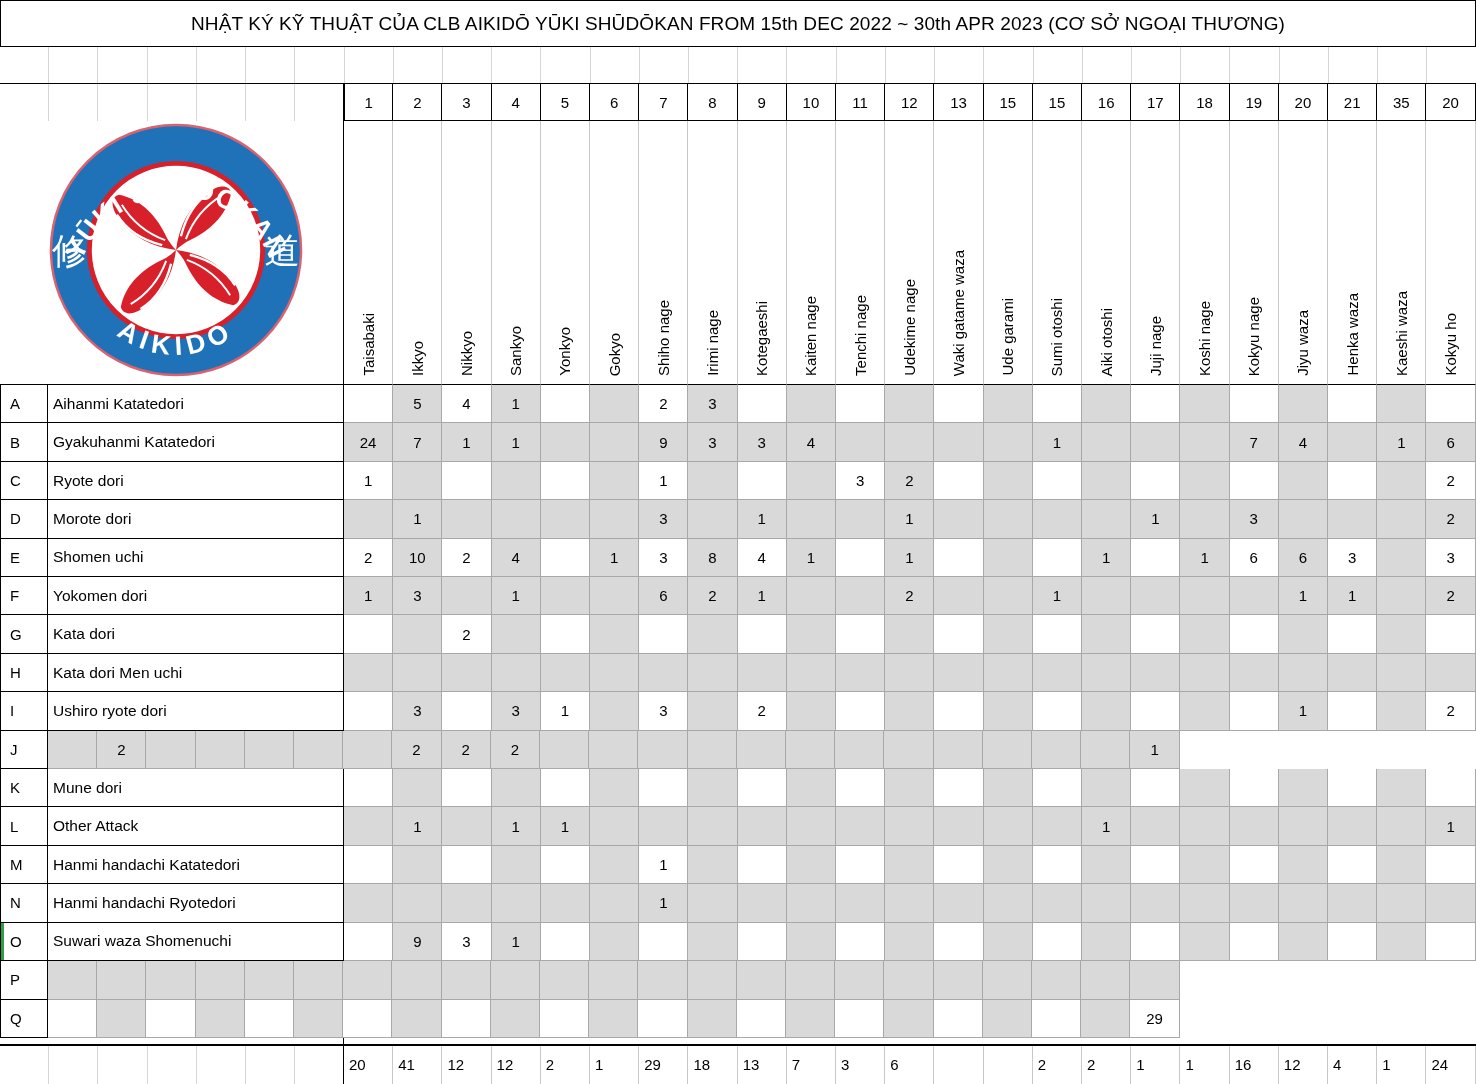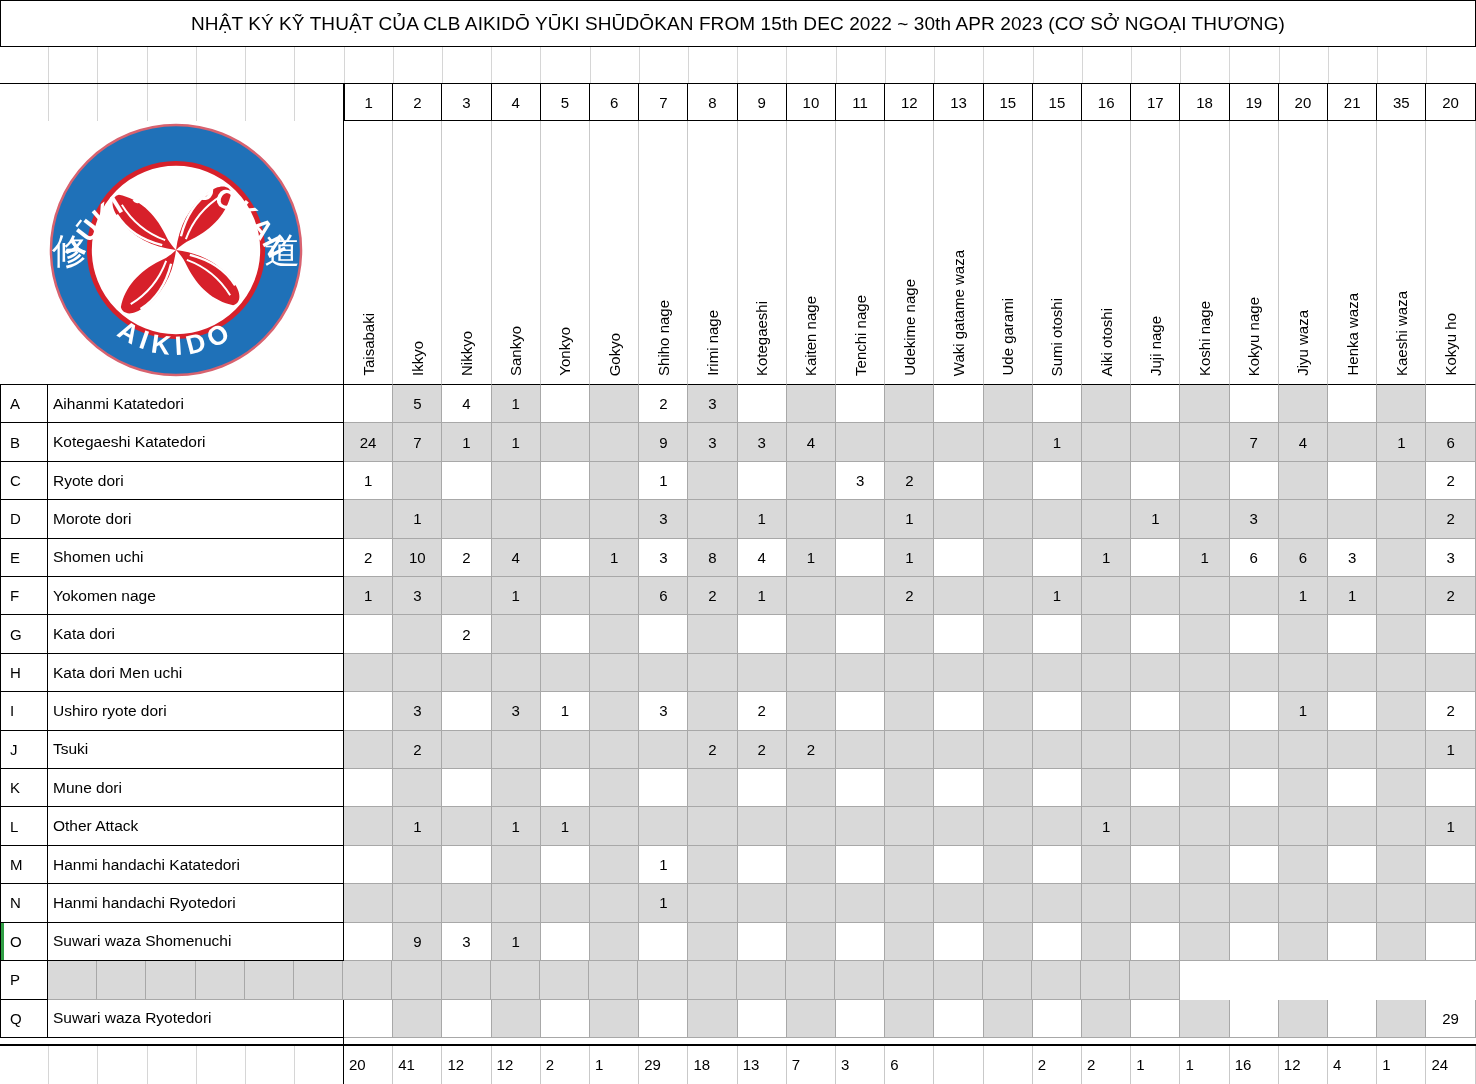--- a/index.html
+++ b/index.html
@@ -270,21 +270,21 @@
         <div class="vcell" style="background: rgb(255, 255, 255);"></div>
         <div class="vcell" style="background: rgb(217, 217, 217);"></div>
         <div class="vcell" style="background: rgb(255, 255, 255);"></div>
         <div class="vcell" style="background: rgb(217, 217, 217);"></div>
         <div class="vcell" style="background: rgb(255, 255, 255);"></div>
         <div class="vcell" style="background: rgb(217, 217, 217);"></div>
         <div class="vcell" style="background: rgb(255, 255, 255);"></div>
       </div>
       <div class="drow">
         <div class="letter-cell">B</div>
-        <div class="name-cell">Kotegaeshi Katatedori</div>
+        <div class="name-cell">Gyakuhanmi Katatedori</div>
         <div class="vcell" style="background: rgb(217, 217, 217);">24</div>
         <div class="vcell" style="background: rgb(217, 217, 217);">7</div>
         <div class="vcell" style="background: rgb(217, 217, 217);">1</div>
         <div class="vcell" style="background: rgb(217, 217, 217);">1</div>
         <div class="vcell" style="background: rgb(217, 217, 217);"></div>
         <div class="vcell" style="background: rgb(217, 217, 217);"></div>
         <div class="vcell" style="background: rgb(217, 217, 217);">9</div>
         <div class="vcell" style="background: rgb(217, 217, 217);">3</div>
         <div class="vcell" style="background: rgb(217, 217, 217);">3</div>
         <div class="vcell" style="background: rgb(217, 217, 217);">4</div>
@@ -378,21 +378,21 @@
         <div class="vcell" style="background: rgb(255, 255, 255);"></div>
         <div class="vcell" style="background: rgb(217, 217, 217);">1</div>
         <div class="vcell" style="background: rgb(255, 255, 255);">6</div>
         <div class="vcell" style="background: rgb(217, 217, 217);">6</div>
         <div class="vcell" style="background: rgb(255, 255, 255);">3</div>
         <div class="vcell" style="background: rgb(217, 217, 217);"></div>
         <div class="vcell" style="background: rgb(255, 255, 255);">3</div>
       </div>
       <div class="drow">
         <div class="letter-cell">F</div>
-        <div class="name-cell">Yokomen nage</div>
+        <div class="name-cell">Yokomen dori</div>
         <div class="vcell" style="background: rgb(217, 217, 217);">1</div>
         <div class="vcell" style="background: rgb(217, 217, 217);">3</div>
         <div class="vcell" style="background: rgb(217, 217, 217);"></div>
         <div class="vcell" style="background: rgb(217, 217, 217);">1</div>
         <div class="vcell" style="background: rgb(217, 217, 217);"></div>
         <div class="vcell" style="background: rgb(217, 217, 217);"></div>
         <div class="vcell" style="background: rgb(217, 217, 217);">6</div>
         <div class="vcell" style="background: rgb(217, 217, 217);">2</div>
         <div class="vcell" style="background: rgb(217, 217, 217);">1</div>
         <div class="vcell" style="background: rgb(217, 217, 217);"></div>
@@ -486,21 +486,20 @@
         <div class="vcell" style="background: rgb(255, 255, 255);"></div>
         <div class="vcell" style="background: rgb(217, 217, 217);"></div>
         <div class="vcell" style="background: rgb(255, 255, 255);"></div>
         <div class="vcell" style="background: rgb(217, 217, 217);">1</div>
         <div class="vcell" style="background: rgb(255, 255, 255);"></div>
         <div class="vcell" style="background: rgb(217, 217, 217);"></div>
         <div class="vcell" style="background: rgb(255, 255, 255);">2</div>
       </div>
       <div class="drow">
         <div class="letter-cell">J</div>
-        <div class="name-cell">Tsuki</div>
         <div class="vcell" style="background: rgb(217, 217, 217);"></div>
         <div class="vcell" style="background: rgb(217, 217, 217);">2</div>
         <div class="vcell" style="background: rgb(217, 217, 217);"></div>
         <div class="vcell" style="background: rgb(217, 217, 217);"></div>
         <div class="vcell" style="background: rgb(217, 217, 217);"></div>
         <div class="vcell" style="background: rgb(217, 217, 217);"></div>
         <div class="vcell" style="background: rgb(217, 217, 217);"></div>
         <div class="vcell" style="background: rgb(217, 217, 217);">2</div>
         <div class="vcell" style="background: rgb(217, 217, 217);">2</div>
         <div class="vcell" style="background: rgb(217, 217, 217);">2</div>
@@ -674,21 +673,20 @@
         <div class="vcell" style="background: rgb(217, 217, 217);"></div>
         <div class="vcell" style="background: rgb(217, 217, 217);"></div>
         <div class="vcell" style="background: rgb(217, 217, 217);"></div>
         <div class="vcell" style="background: rgb(217, 217, 217);"></div>
         <div class="vcell" style="background: rgb(217, 217, 217);"></div>
         <div class="vcell" style="background: rgb(217, 217, 217);"></div>
         <div class="vcell" style="background: rgb(217, 217, 217);"></div>
       </div>
       <div class="drow">
         <div class="letter-cell">Q</div>
-        <div class="name-cell">Suwari waza Ryotedori</div>
         <div class="vcell" style="background: rgb(255, 255, 255);"></div>
         <div class="vcell" style="background: rgb(217, 217, 217);"></div>
         <div class="vcell" style="background: rgb(255, 255, 255);"></div>
         <div class="vcell" style="background: rgb(217, 217, 217);"></div>
         <div class="vcell" style="background: rgb(255, 255, 255);"></div>
         <div class="vcell" style="background: rgb(217, 217, 217);"></div>
         <div class="vcell" style="background: rgb(255, 255, 255);"></div>
         <div class="vcell" style="background: rgb(217, 217, 217);"></div>
         <div class="vcell" style="background: rgb(255, 255, 255);"></div>
         <div class="vcell" style="background: rgb(217, 217, 217);"></div>

